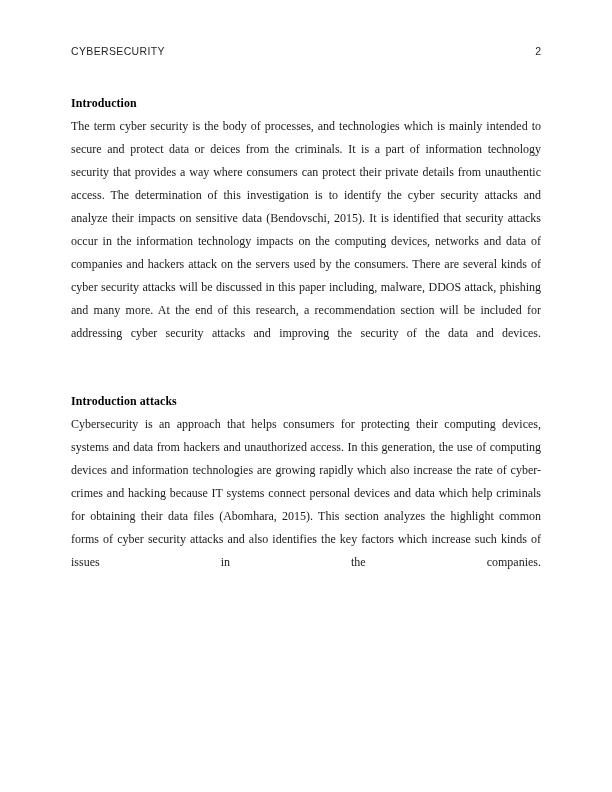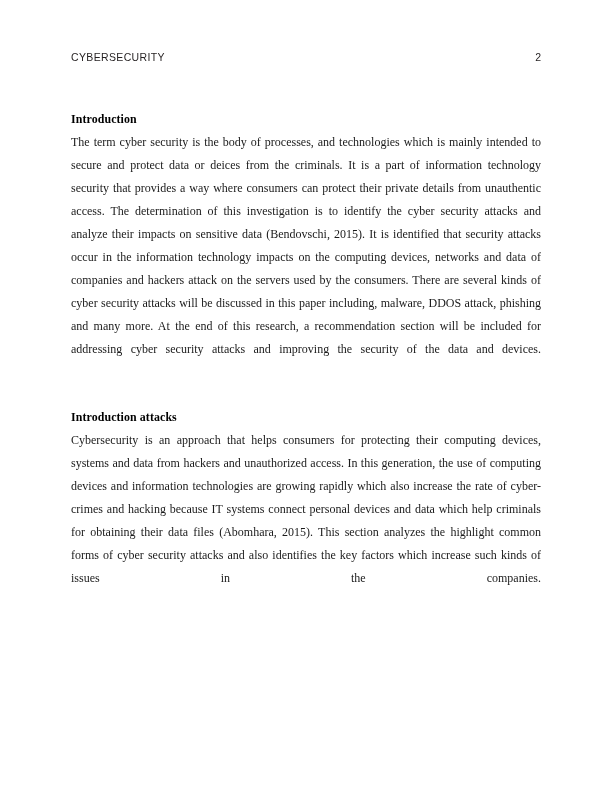--- a/index.html
+++ b/index.html
@@ -6,21 +6,21 @@
   html, body {
     margin: 0;
     padding: 0;
     background: #ffffff;
   }
 
   .page {
     position: relative;
     width: 612px;
     height: 596px;
-    margin: 18px auto;
+    margin: 12px auto;
     background: #ffffff;
     overflow: hidden;
     box-sizing: border-box;
   }
 
   
   .running-header {
     position: absolute;
     top: 33px;
     left: 71px;
@@ -40,21 +40,21 @@
   }
 
   .running-header .header-page-number {
     font-size: 10.5px;
     letter-spacing: 0;
   }
 
   
   .content {
     position: absolute;
-    top: 90px;
+    top: 80px;
     left: 71px;
     width: 470px;
     font-family: "Liberation Serif", "DejaVu Serif", serif;
     font-size: 11.7px;
     color: #1a1a1a;
   }
 
   .section {
     margin: 0;
   }

